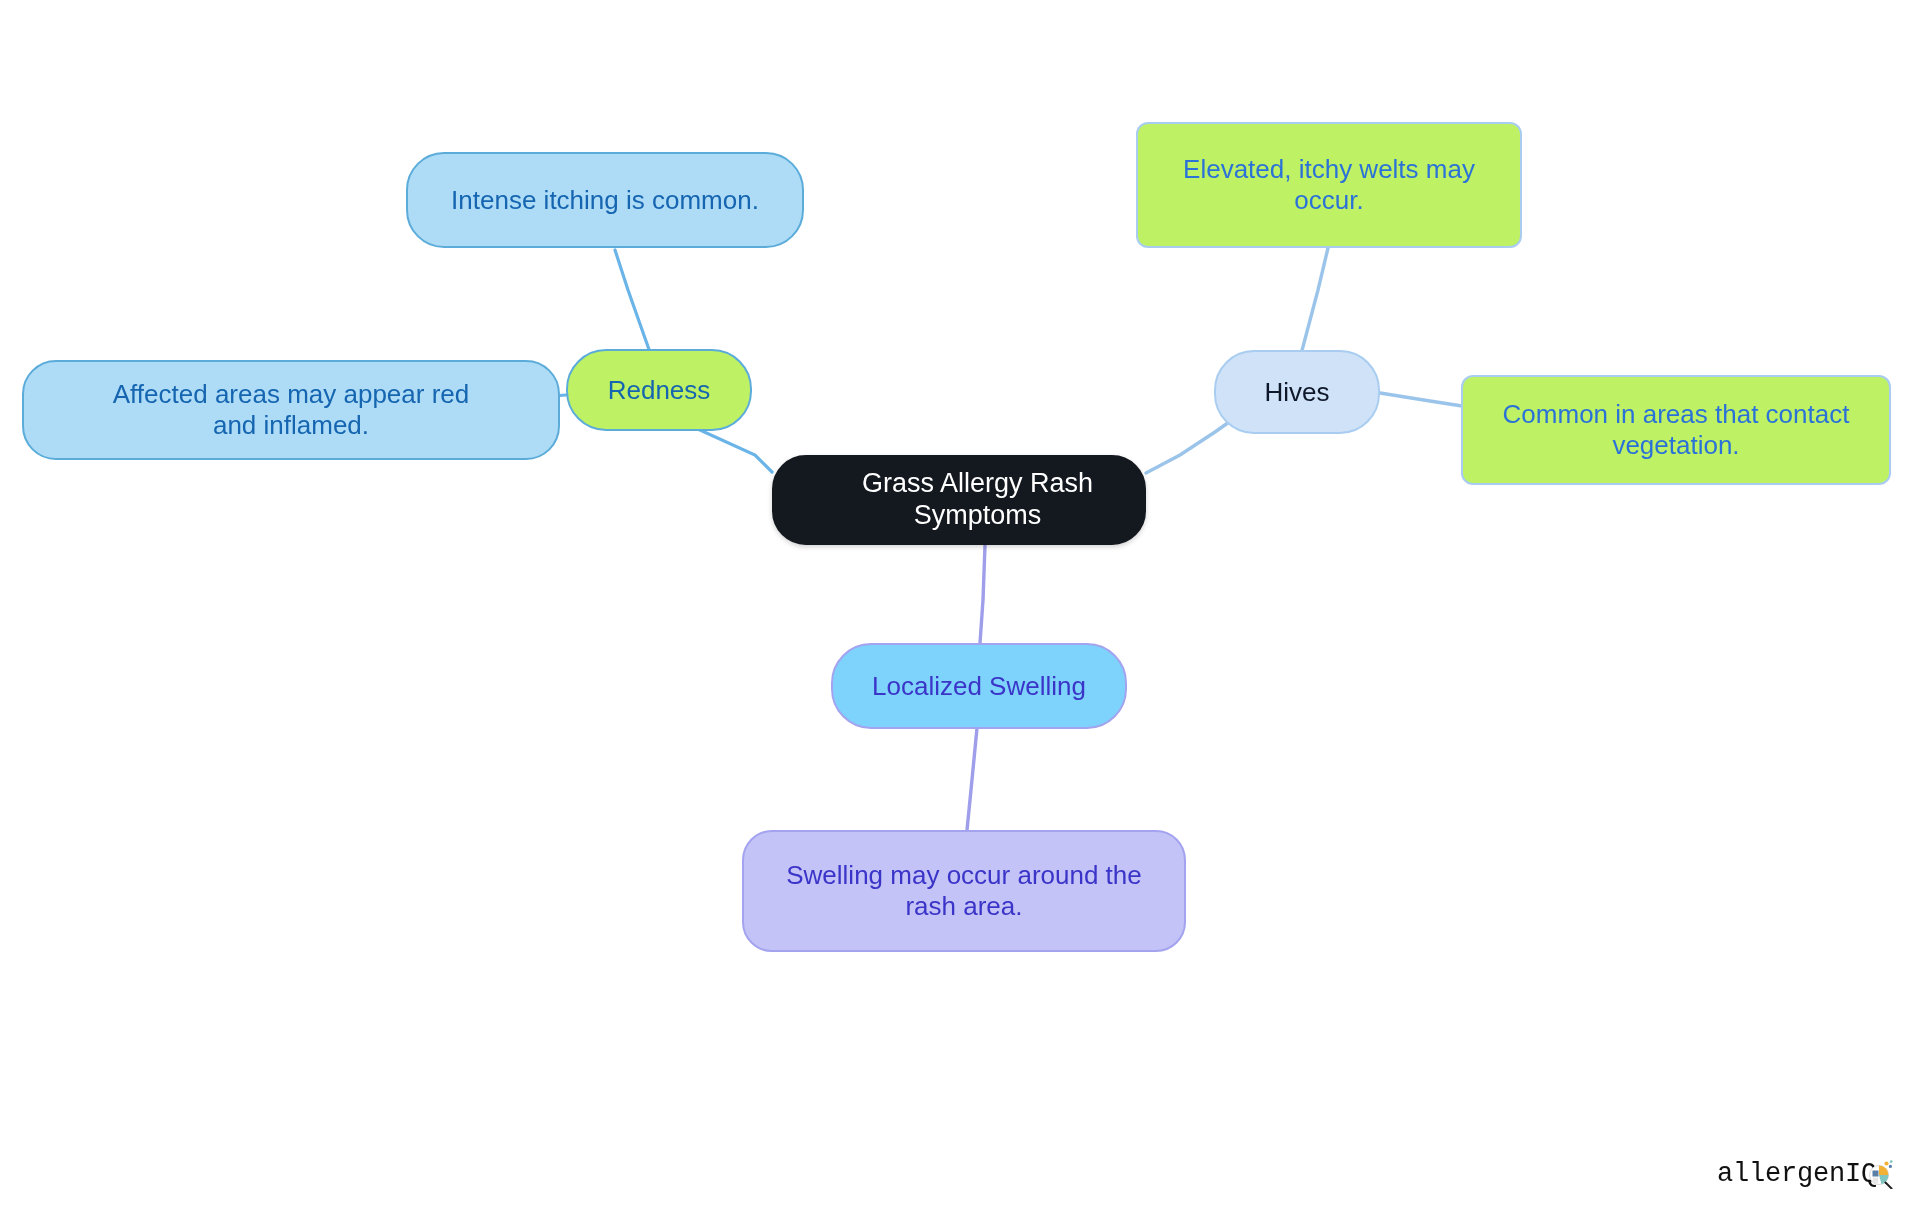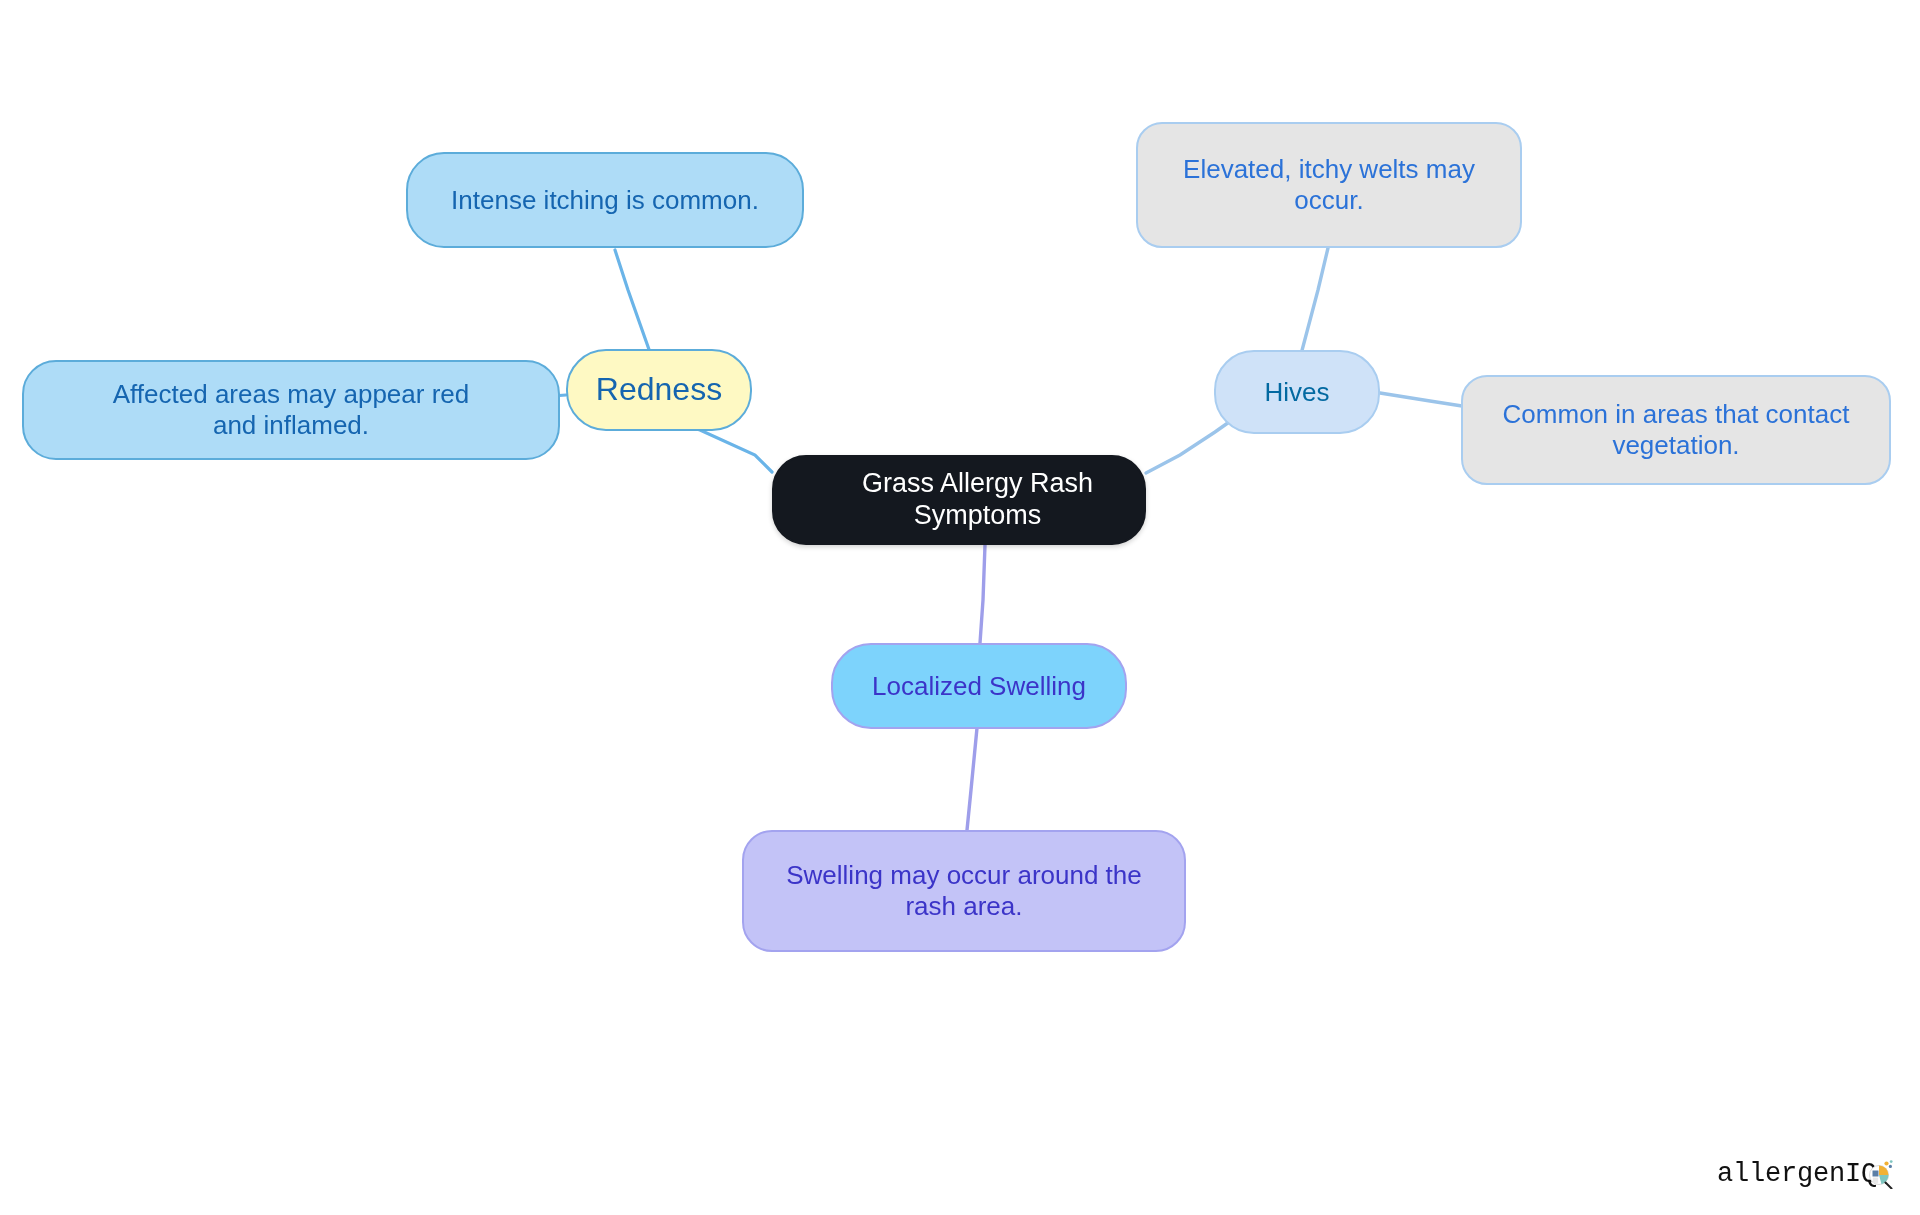--- a/index.html
+++ b/index.html
@@ -49,47 +49,47 @@
     background: #14181f;
     border-color: #14181f;
     color: #ffffff;
     border-radius: 34px;
     font-size: 27px;
     box-shadow: 0 2px 5px rgba(0,0,0,0.18);
     padding-left: 37px;
   }
   
   .node.blue-branch {
-    background: #fef9c3;
+    background: #bef264;
     border-color: #5cacda;
     color: #1565b0;
     border-radius: 40px;
-    font-size: 32px;
+    font-size: 26px;
     align-items: center;
   }
   .node.blue-leaf {
     background: #aedcf7;
     border-color: #5cacda;
     color: #1565b0;
     border-radius: 38px;
     font-size: 26px;
   }
   
   .node.blue2-branch {
     background: #cfe2f8;
     border-color: #a9cdf0;
-    color: #0369a1;
+    color: #0f172a;
     border-radius: 40px;
     font-size: 26px;
   }
   .node.blue2-leaf {
-    background: #e5e5e5;
+    background: #bef264;
     border-color: #a9cdf0;
     color: #2b72d8;
-    border-radius: 26px;
+    border-radius: 12px;
     font-size: 26px;
   }
   
   .node.purple-branch {
     background: #7dd3fc;
     border-color: #a3a3ef;
     color: #3b34c8;
     border-radius: 40px;
     font-size: 26px;
   }

